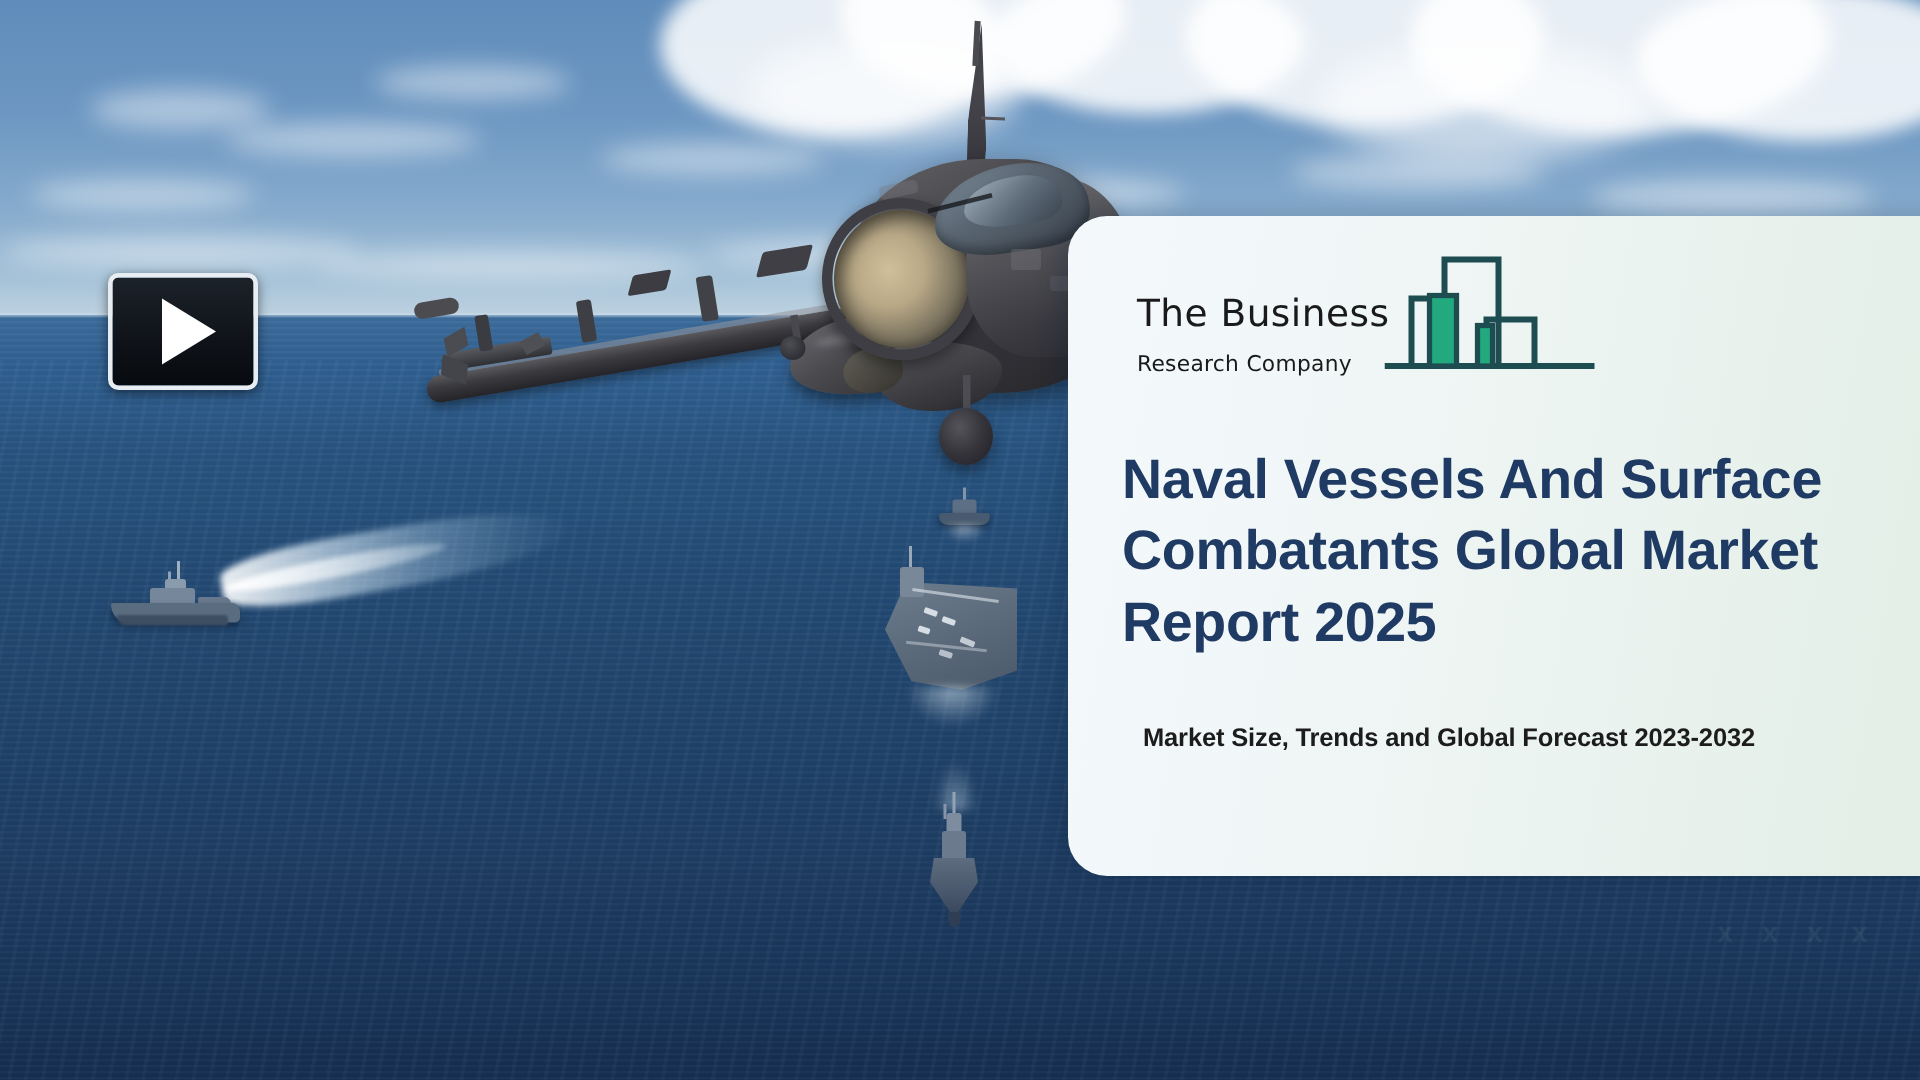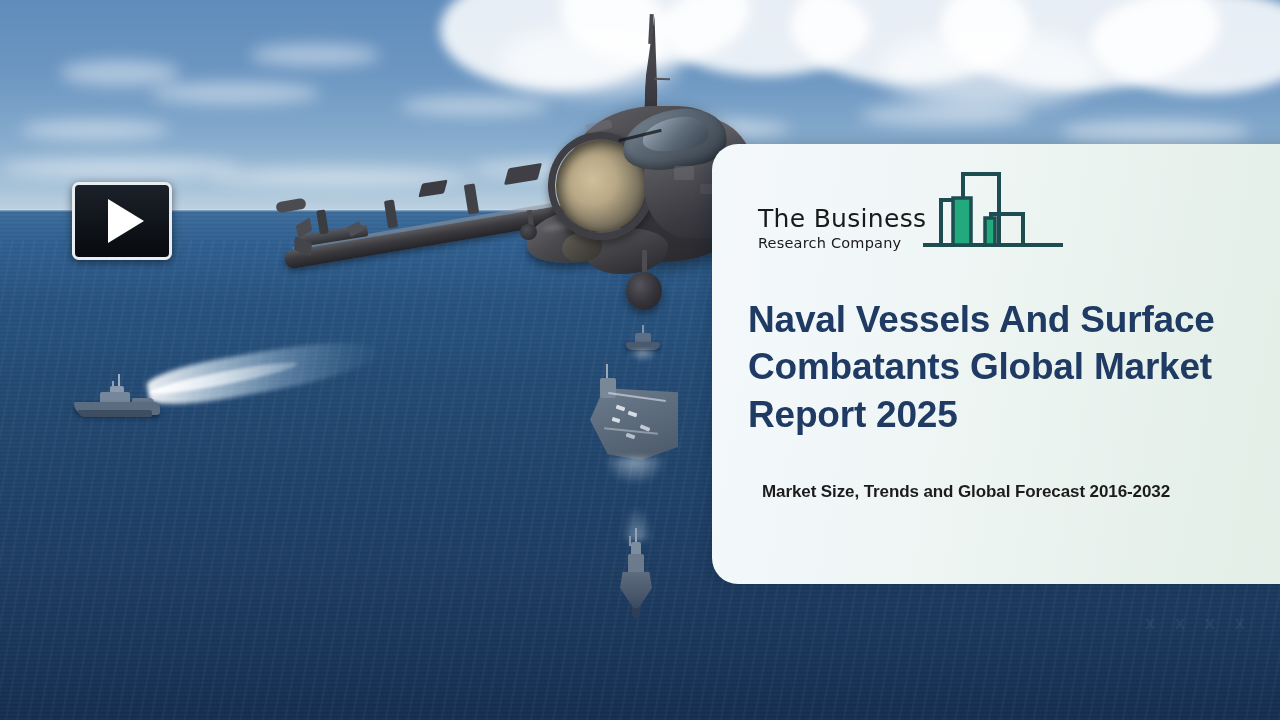--- a/index.html
+++ b/index.html
@@ -492,21 +492,21 @@
     letter-spacing: 0.3px;
     line-height: 1.05;
   }
   .logo-line2 {
     font-family: "DejaVu Sans", sans-serif;
     font-size: 14.5px;
     font-weight: 400;
     color: #1a1a1a;
     letter-spacing: 0.2px;
     line-height: 1.2;
-    margin-top: 2px;
+    margin-top: 12px;
   }
   .logo-mark {
     margin-left: -3px;
     margin-bottom: 0px;
   }
 
   .report-title {
     position: absolute;
     left: 36px; top: 152px;
     width: 552px;
@@ -676,18 +676,18 @@
           <path d="M68 79 V48 H100 V79" stroke="#1e4d51" stroke-width="4" fill="none"></path>
 
           <rect x="30" y="32" width="18" height="47" fill="#22a97e" stroke="#1e4d51" stroke-width="3.5"></rect>
           <rect x="62" y="52" width="10" height="27" fill="#22a97e" stroke="#1e4d51" stroke-width="3.5"></rect>
         </svg>
       </div>
     </div>
 
     <div class="report-title">Naval Vessels And Surface Combatants Global Market Report 2025</div>
 
-    <div class="report-subtitle">Market Size, Trends and Global Forecast 2016-2032</div>
+    <div class="report-subtitle">Market Size, Trends and Global Forecast 2023-2032</div>
   </div>
 
   <div class="watermark">x x x x</div>
 
 </div>
 
 </body></html>

